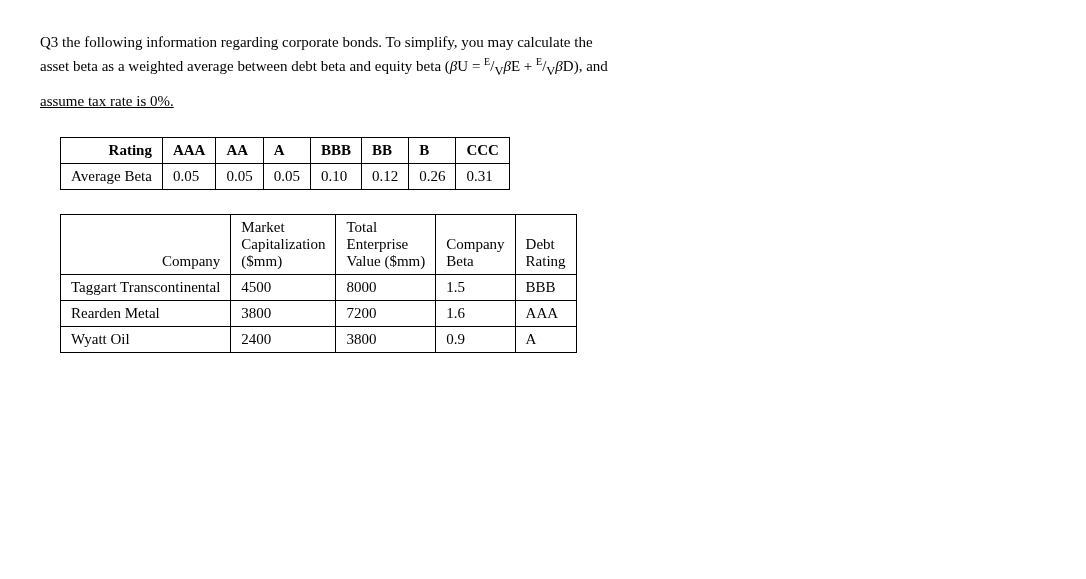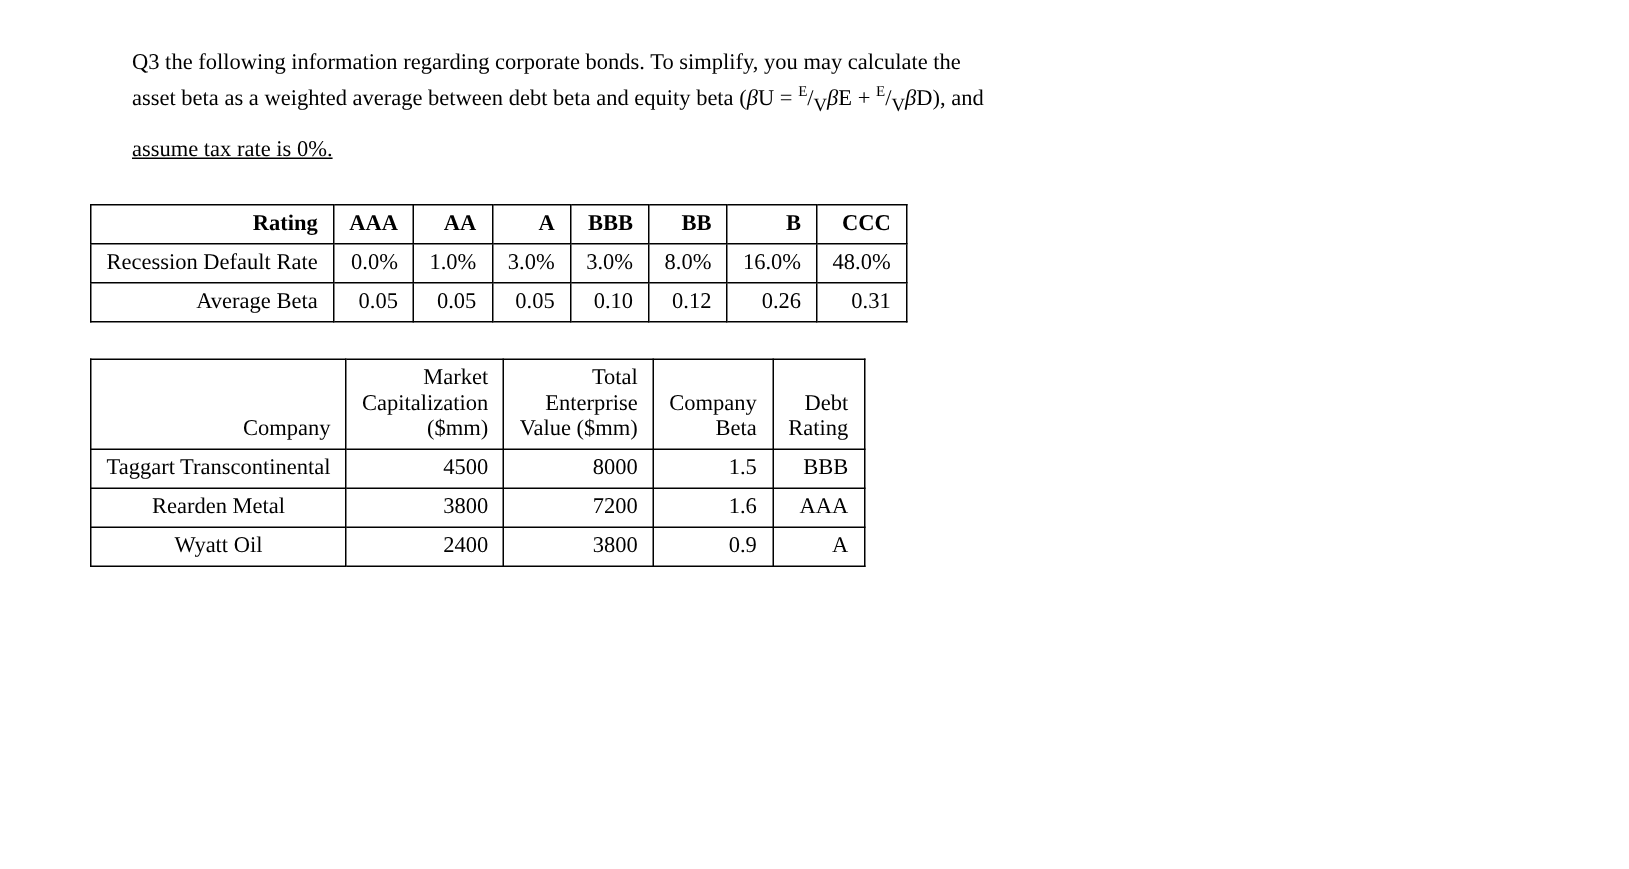--- a/index.html
+++ b/index.html
@@ -9,49 +9,48 @@
       font-size: 15px;
       color: #000000;
       padding: 30px 40px;
       width: 1086px;
       min-height: 579px;
     }
     .intro-text {
       line-height: 1.6;
       margin-bottom: 24px;
       max-width: 960px;
-      margin-left: 48px;
     }
     .tax-line {
       margin-top: 8px;
       text-decoration: underline;
     }
     table {
       border-collapse: collapse;
       margin-bottom: 24px;
     }
     table td, table th {
       border: 1px solid #000;
       padding: 4px 10px;
-      text-align: right;
+      text-align: left;
     }
     table td:first-child, table th:first-child {
       text-align: right;
     }
     .table1 {
       margin-left: 20px;
     }
     .table1 th {
       font-weight: bold;
     }
     .table2 {
       margin-left: 20px;
     }
     .table2 td.company-data {
-      text-align: center;
+      text-align: left;
     }
     .header-cell {
       font-weight: normal;
       vertical-align: bottom;
     }
     sup {
       font-size: 10px;
     }
   </style>
 </head>
@@ -74,30 +73,20 @@
         <th>AAA</th>
         <th>AA</th>
         <th>A</th>
         <th>BBB</th>
         <th>BB</th>
         <th>B</th>
         <th>CCC</th>
       </tr>
     </thead>
     <tbody>
-      <tr>
-        <td>Recession Default Rate</td>
-        <td>0.0%</td>
-        <td>1.0%</td>
-        <td>3.0%</td>
-        <td>3.0%</td>
-        <td>8.0%</td>
-        <td>16.0%</td>
-        <td>48.0%</td>
-      </tr>
       <tr>
         <td>Average Beta</td>
         <td>0.05</td>
         <td>0.05</td>
         <td>0.05</td>
         <td>0.10</td>
         <td>0.12</td>
         <td>0.26</td>
         <td>0.31</td>
       </tr>

